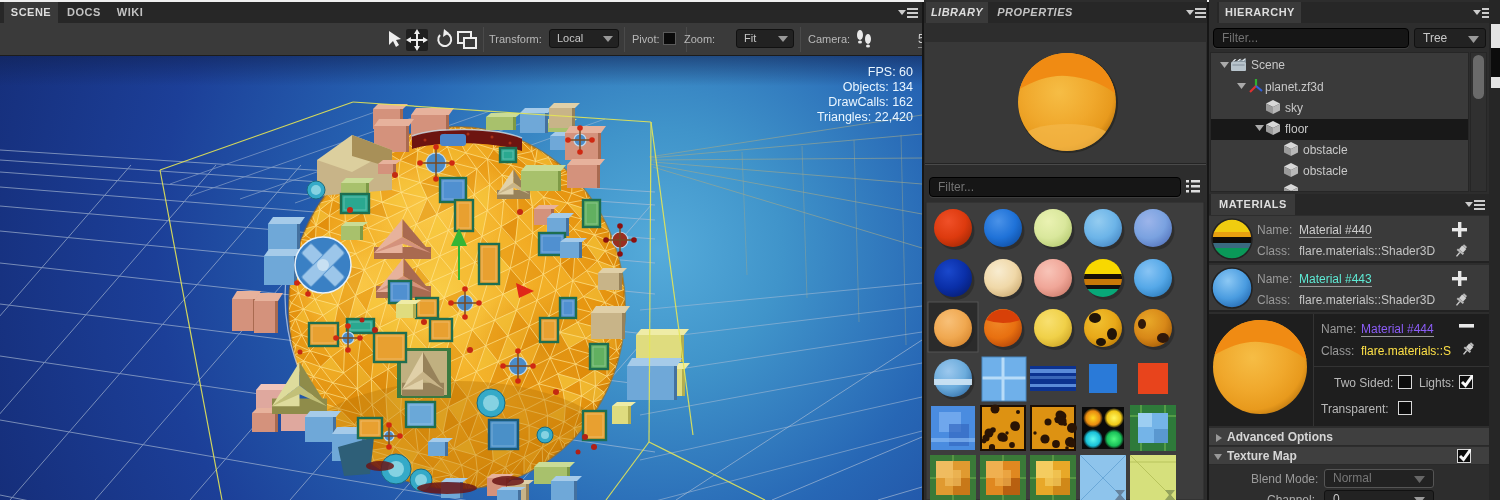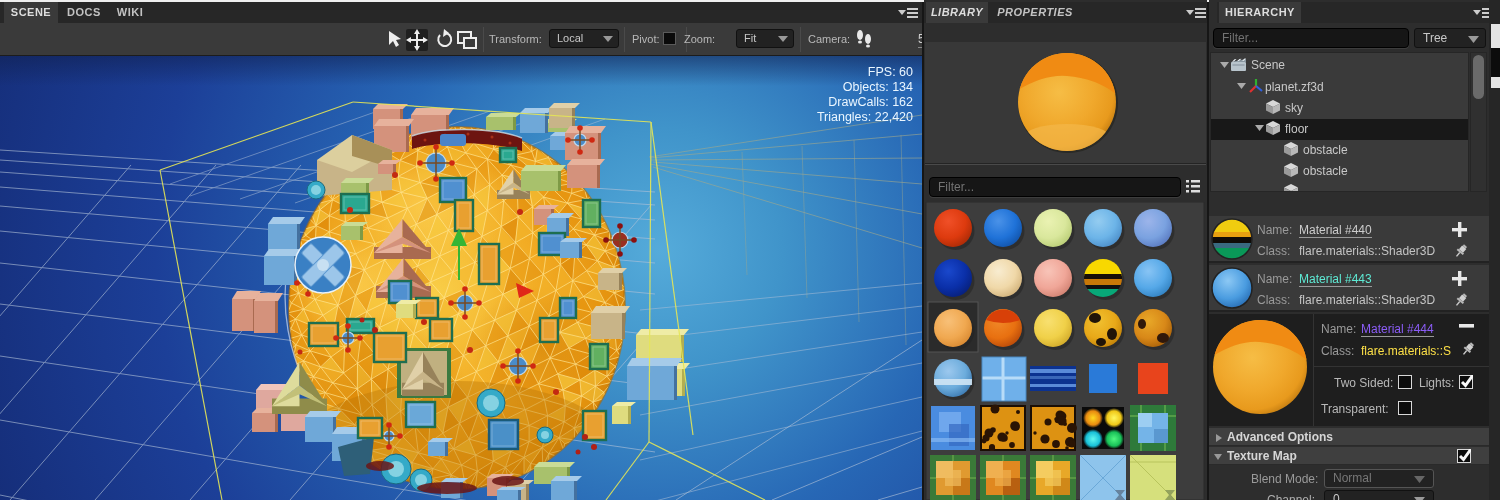--- a/index.html
+++ b/index.html
@@ -2509,20 +2509,29 @@
   <div class="abs" style="left:72px;top:130px"><svg width="16" height="16" viewBox="0 0 16 16" style="vertical-align:-3px">
 <polygon points="8,1 15,4.5 8,8 1,4.5" fill="#d8d8d8"></polygon>
 <polygon points="1,4.5 8,8 8,15 1,11.5" fill="#9a9a9a"></polygon>
 <polygon points="15,4.5 8,8 8,15 15,11.5" fill="#b8b8b8"></polygon>
         </svg></div>
  </div>
  <div class="abs" style="left:261px;top:52px;width:17px;height:140px;background:#303030;border:1px solid #262626">
   <div class="abs" style="left:2px;top:2px;width:11px;height:44px;background:#6a6a6a;border-radius:6px"></div>
  </div>
 
+ <div class="tabbar abs" style="left:0;top:194px;width:280px;height:21px">
+  <div class="tab active" style="left:2px;width:84px;">MATERIALS</div>
+  <svg class="abs" style="left:256px;top:5px" width="20" height="12" viewBox="0 0 20 12">
+   <polygon points="0,3 8,3 4,8" fill="#ccc"></polygon>
+        <rect x="9" y="1" width="11" height="2" fill="#ccc"></rect>
+   <rect x="9" y="5" width="11" height="2" fill="#ccc"></rect>
+        <rect x="9" y="9" width="11" height="2" fill="#ccc"></rect>
+      </svg>
+ </div>
  <div class="abs" style="left:0;top:216px;width:280px;height:47px;background:#3a3a3a;border-bottom:2px solid #222">
   <svg class="abs" style="left:2px;top:2px" width="42" height="42">
    <defs>
           <clipPath id="m440c">
             <circle cx="21" cy="21" r="20"></circle>
           </clipPath>
         </defs>
    <g clip-path="url(#m440c)">
           <rect width="42" height="19" fill="#f0cc10"></rect>
    <rect y="14" width="42" height="5" fill="#e8a010"></rect>

